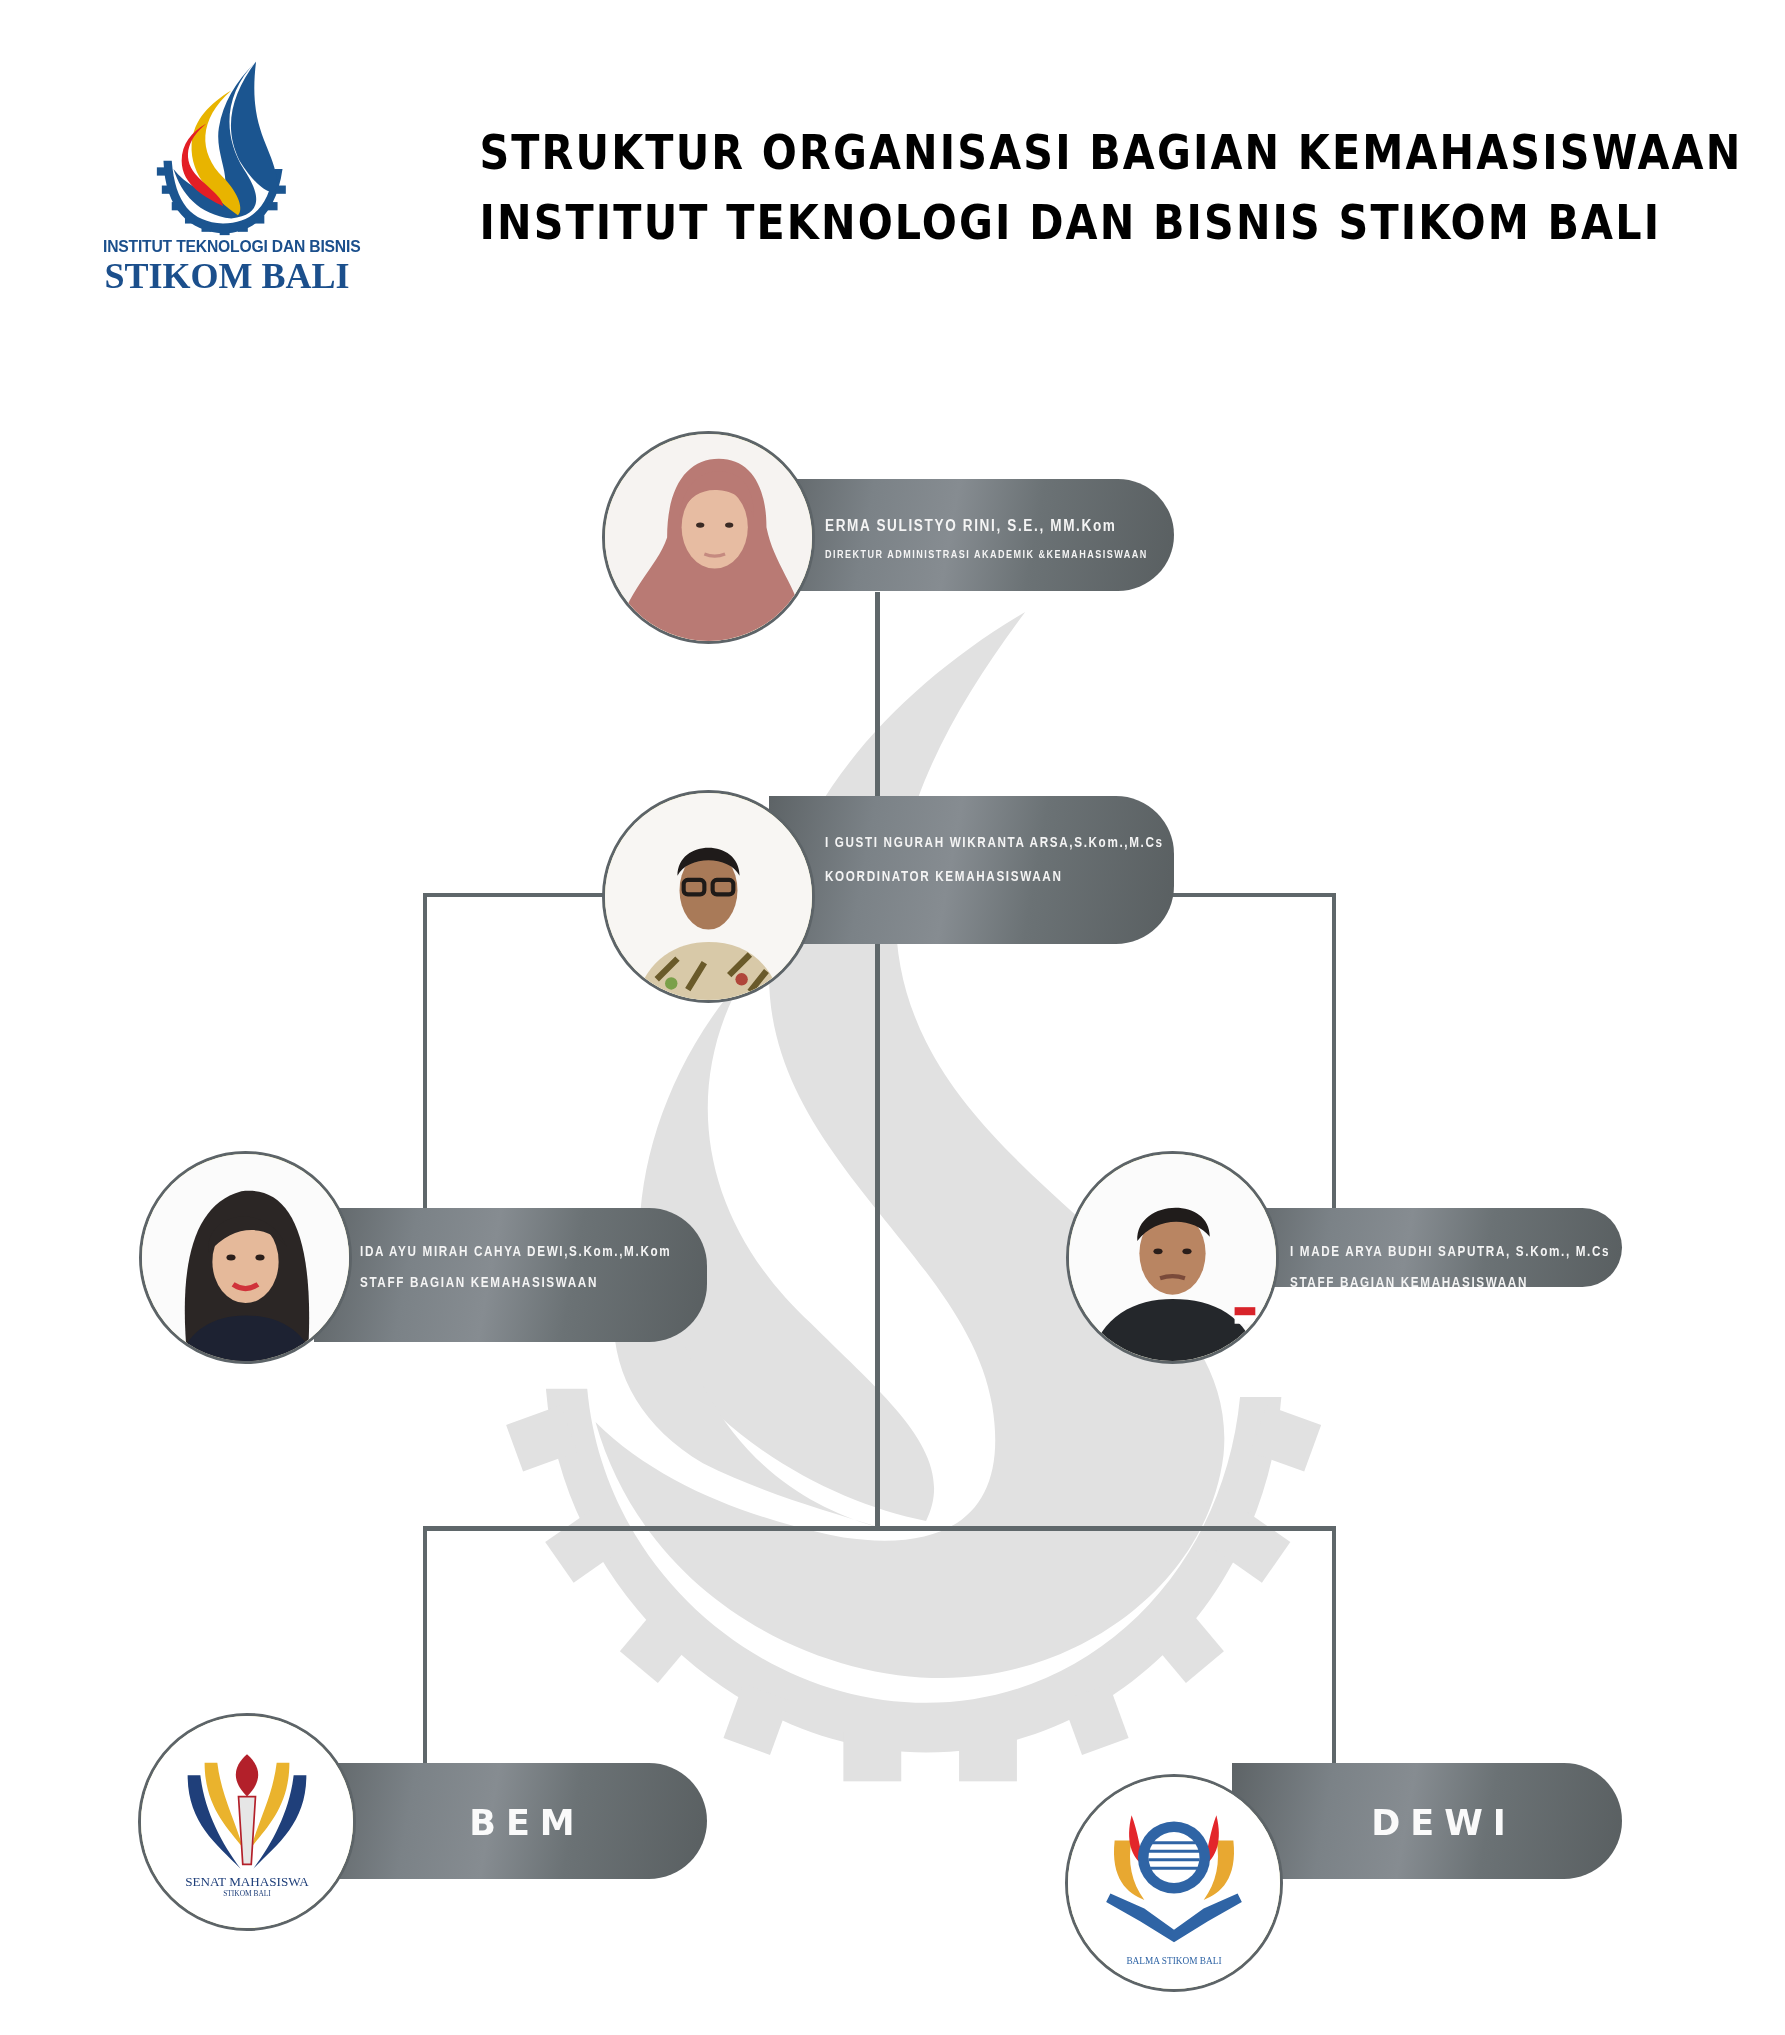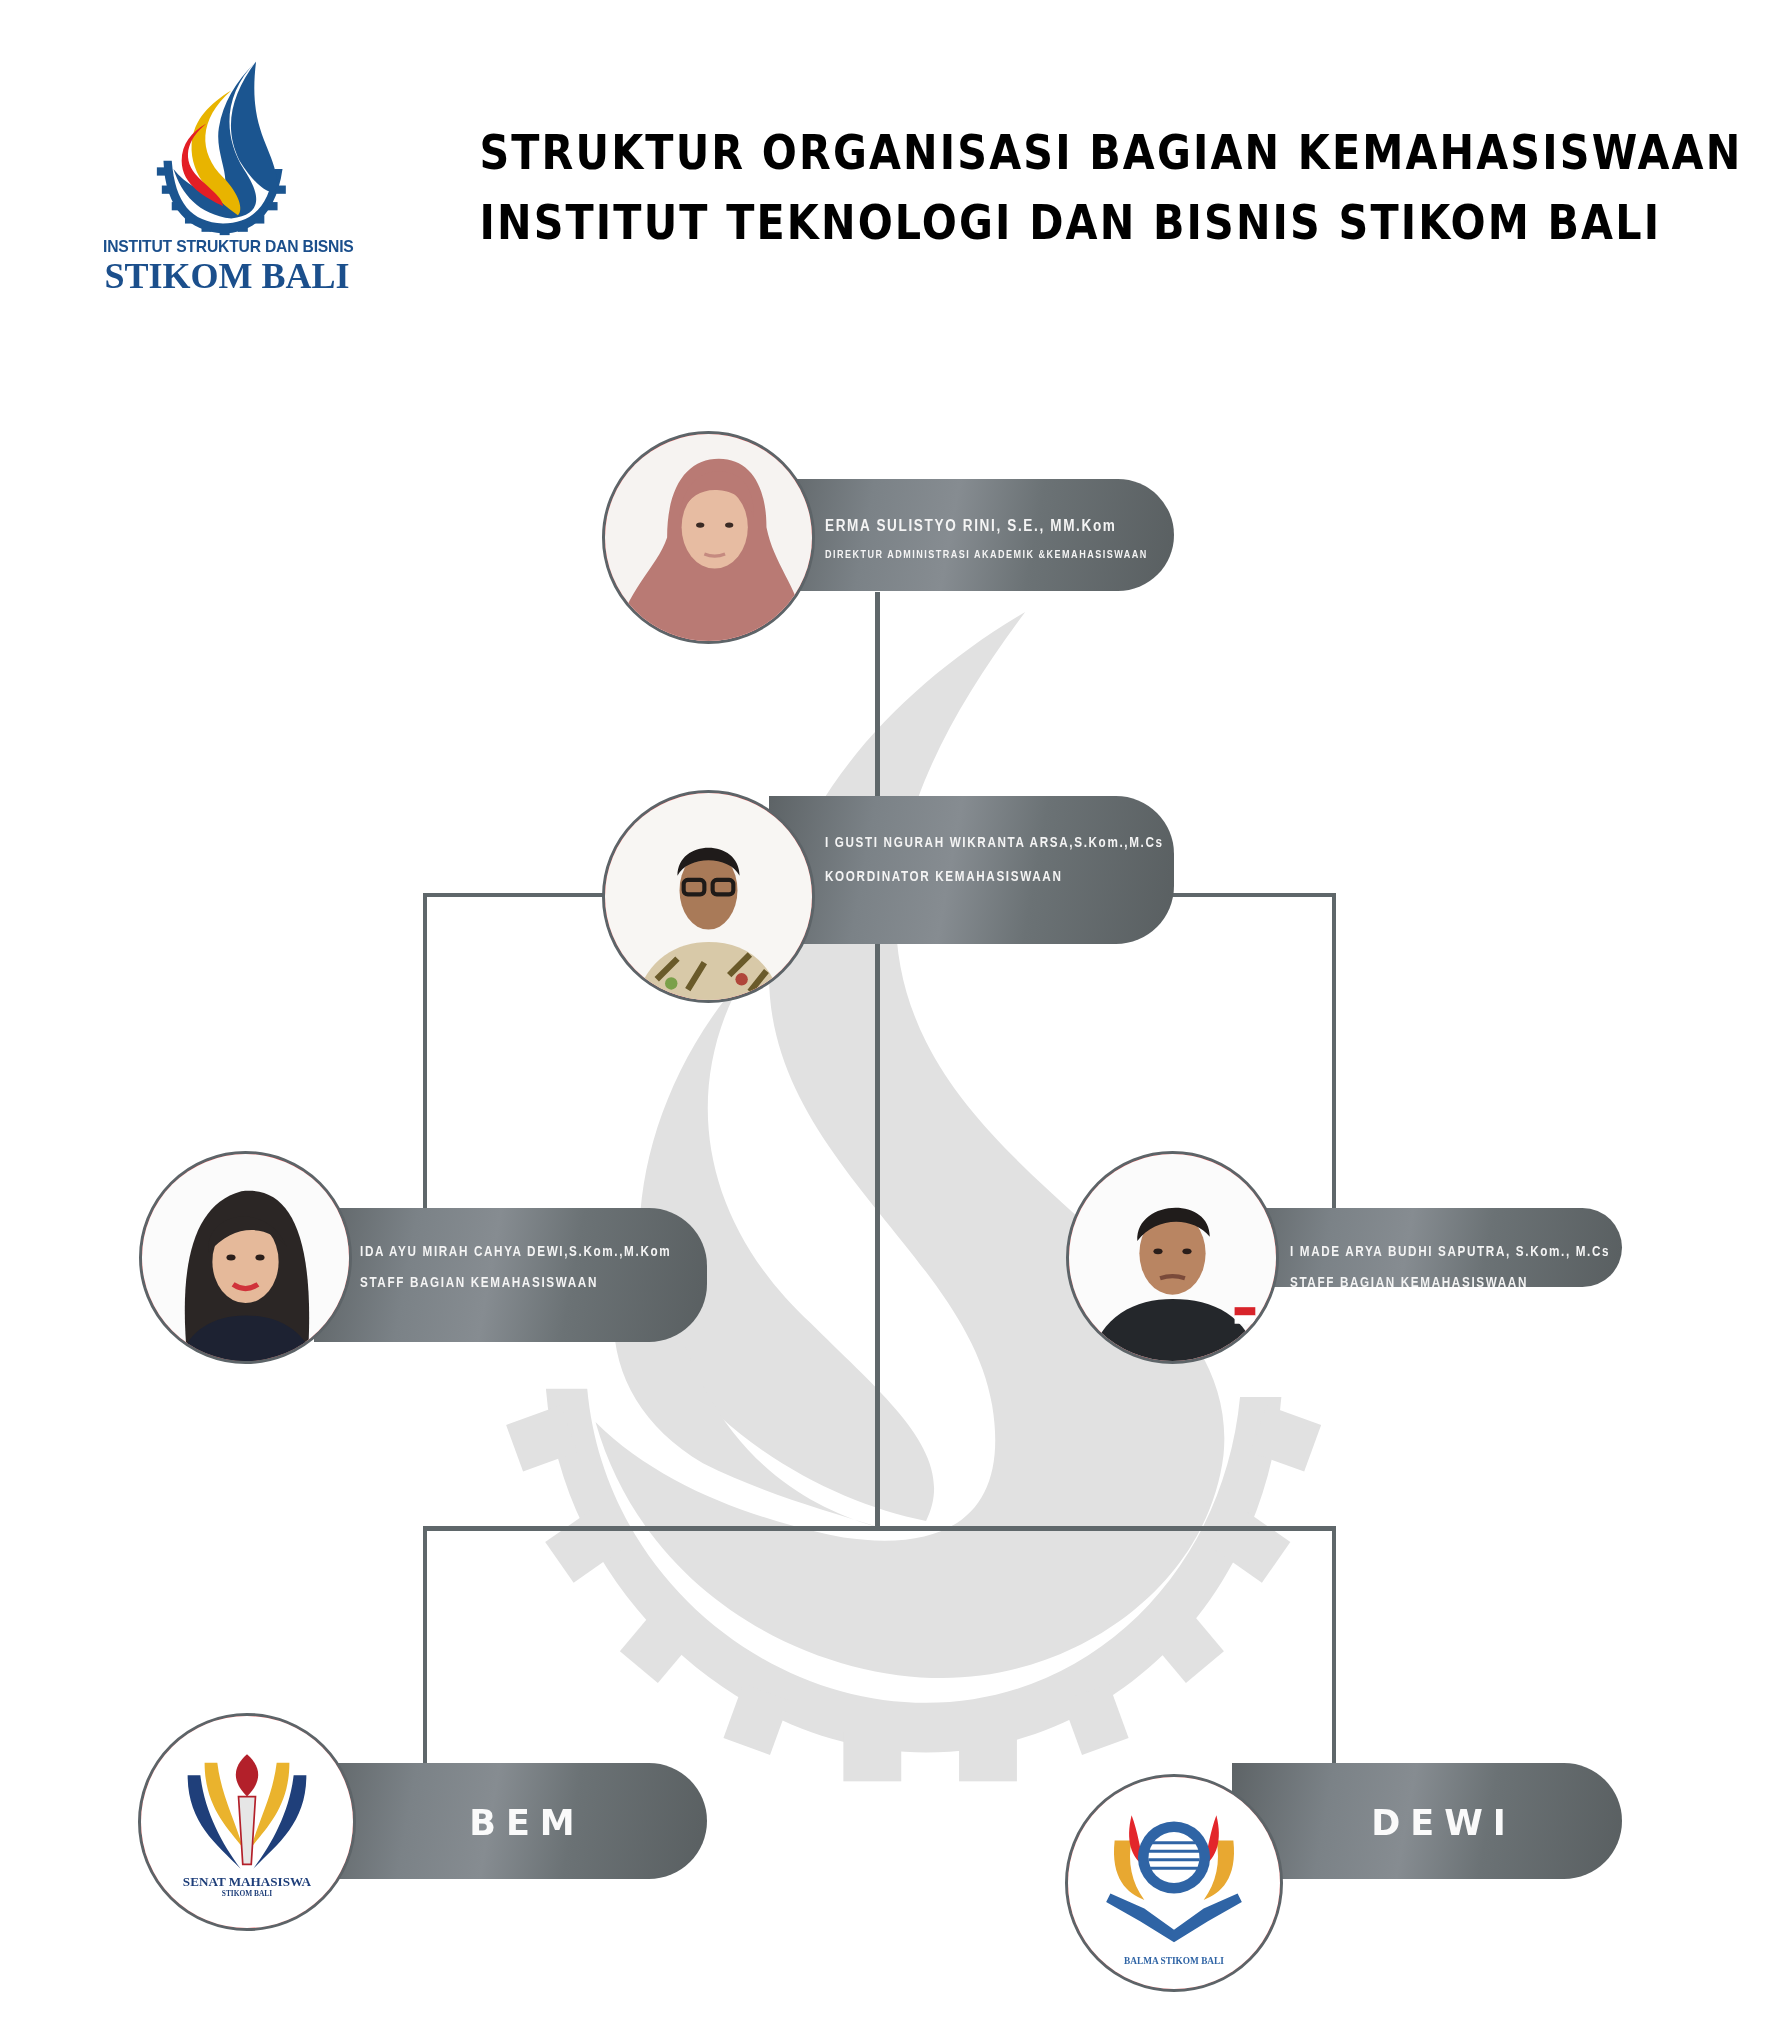--- a/index.html
+++ b/index.html
@@ -27,21 +27,21 @@
     position:absolute; border-radius:0 58px 58px 0;
     background: linear-gradient(100deg, #5d6366 0%, #7b8287 25%, #868c91 45%, #6b7275 65%, #595f61 100%);
     color:#f4f4f4; font-family:"Liberation Sans", sans-serif; font-weight:bold;
     box-sizing:border-box;
   }
   .pill .name { position:absolute; white-space:nowrap; letter-spacing:2.5px; transform-origin:left center; }
   .pill .role { position:absolute; white-space:nowrap; letter-spacing:2.5px; transform-origin:left center; }
   .pill .big { position:absolute; left:0; right:0; text-align:center; font-family:"DejaVu Sans", sans-serif; font-size:35px; letter-spacing:10px; font-weight:bold; color:#fafafa; }
 
   .photo {
-    position:absolute; border-radius:50%; border:3.3px solid #5d6468; background:#ef4444; overflow:hidden; box-sizing:border-box;font-weight:bold;
+    position:absolute; border-radius:50%; border:3.3px solid #5d6468; background:#fef9c3; overflow:hidden; box-sizing:border-box;
   }
   .photo svg { position:absolute; left:0; top:0; width:100%; height:100%; }
 </style>
 </head>
 <body>
 
 <svg class="abs watermark" viewBox="0 0 1000 1480">
   <g fill="#e1e1e1">
 
     <path d="M60 980 C 80 1230, 300 1420, 520 1420 C 740 1420, 930 1240, 950 990 L 900 990 C 880 1200, 720 1360, 520 1360 C 320 1360, 130 1200, 110 980 Z"></path>
@@ -80,21 +80,21 @@
       <rect x="188" y="206" width="12" height="10"></rect>
       <rect x="204" y="190" width="12" height="10"></rect>
       <rect x="214" y="170" width="12" height="10"></rect>
 
     <path d="M190 20 C 160 60, 150 100, 170 140 C 195 180, 220 190, 215 160 C 208 120, 180 100, 190 20 Z"></path>
     <path d="M190 20 C 150 60, 150 110, 175 150 C 195 180, 200 205, 160 210 C 120 205, 100 180, 90 150 C 110 175, 140 185, 150 175 C 160 160, 140 130, 145 100 C 150 70, 165 45, 190 20 Z"></path>
   </g>
   <path fill="#e8b400" d="M160 55 C 120 90, 120 130, 150 160 C 170 180, 175 200, 168 206 C 140 185, 110 160, 112 120 C 114 90, 135 70, 160 55 Z"></path>
   <path fill="#e31e25" d="M130 95 C 105 115, 100 140, 120 160 C 135 175, 150 185, 150 195 C 130 185, 100 170, 100 140 C 100 120, 112 105, 130 95 Z"></path>
 </svg>
-<div class="abs logo-line1">INSTITUT STRUKTUR DAN BISNIS</div>
+<div class="abs logo-line1">INSTITUT TEKNOLOGI DAN BISNIS</div>
 <div class="abs logo-line2">STIKOM BALI</div>
 
 <div class="abs title l1">STRUKTUR ORGANISASI BAGIAN KEMAHASISWAAN</div>
 <div class="abs title l2">INSTITUT TEKNOLOGI DAN BISNIS STIKOM BALI</div>
 
 <div class="line" style="left:875px; top:592px; width:5px; height:939px;"></div>
 <div class="line" style="left:423px; top:893px; width:913px; height:4.1px;"></div>
 <div class="line" style="left:423px; top:893px; width:4.1px; height:318px;"></div>
 <div class="line" style="left:1332px; top:893px; width:4.1px; height:318px;"></div>
 <div class="line" style="left:423px; top:1526px; width:913px; height:5px;"></div>

